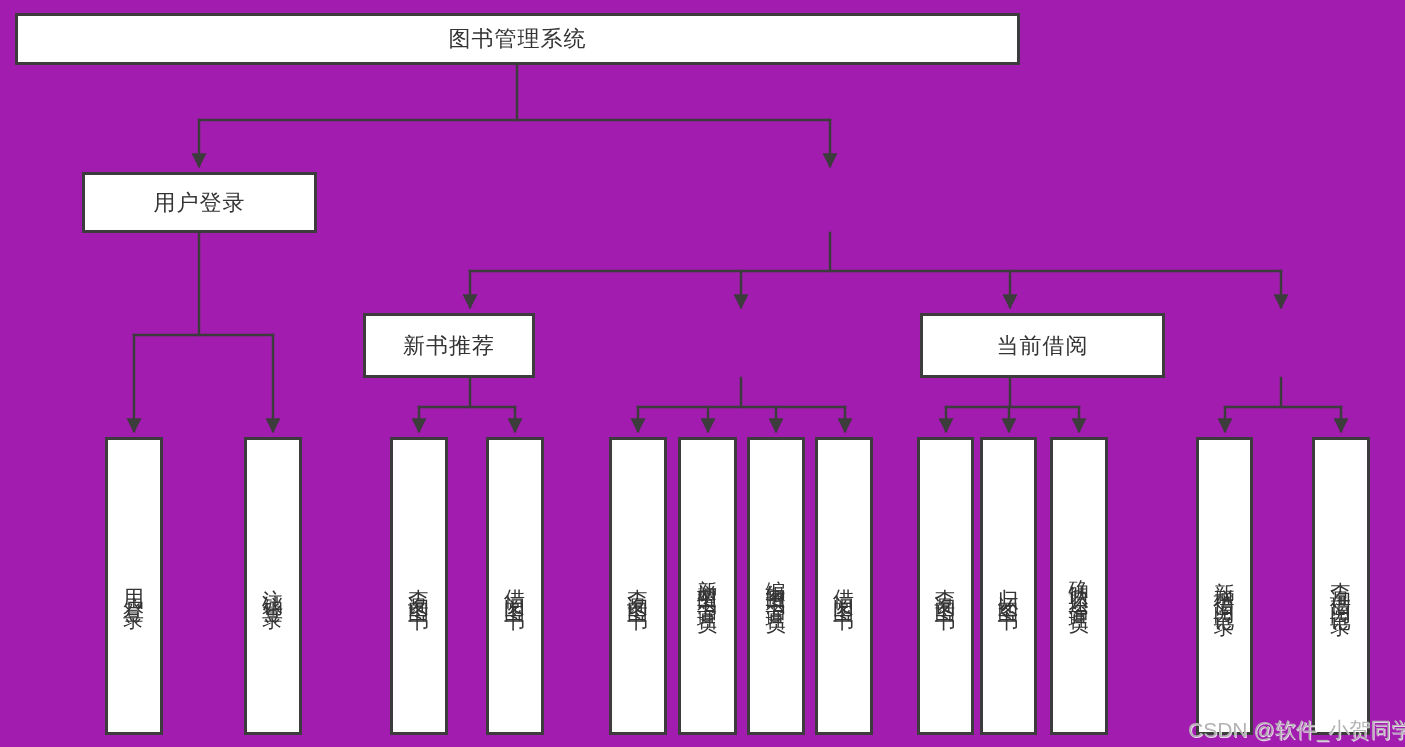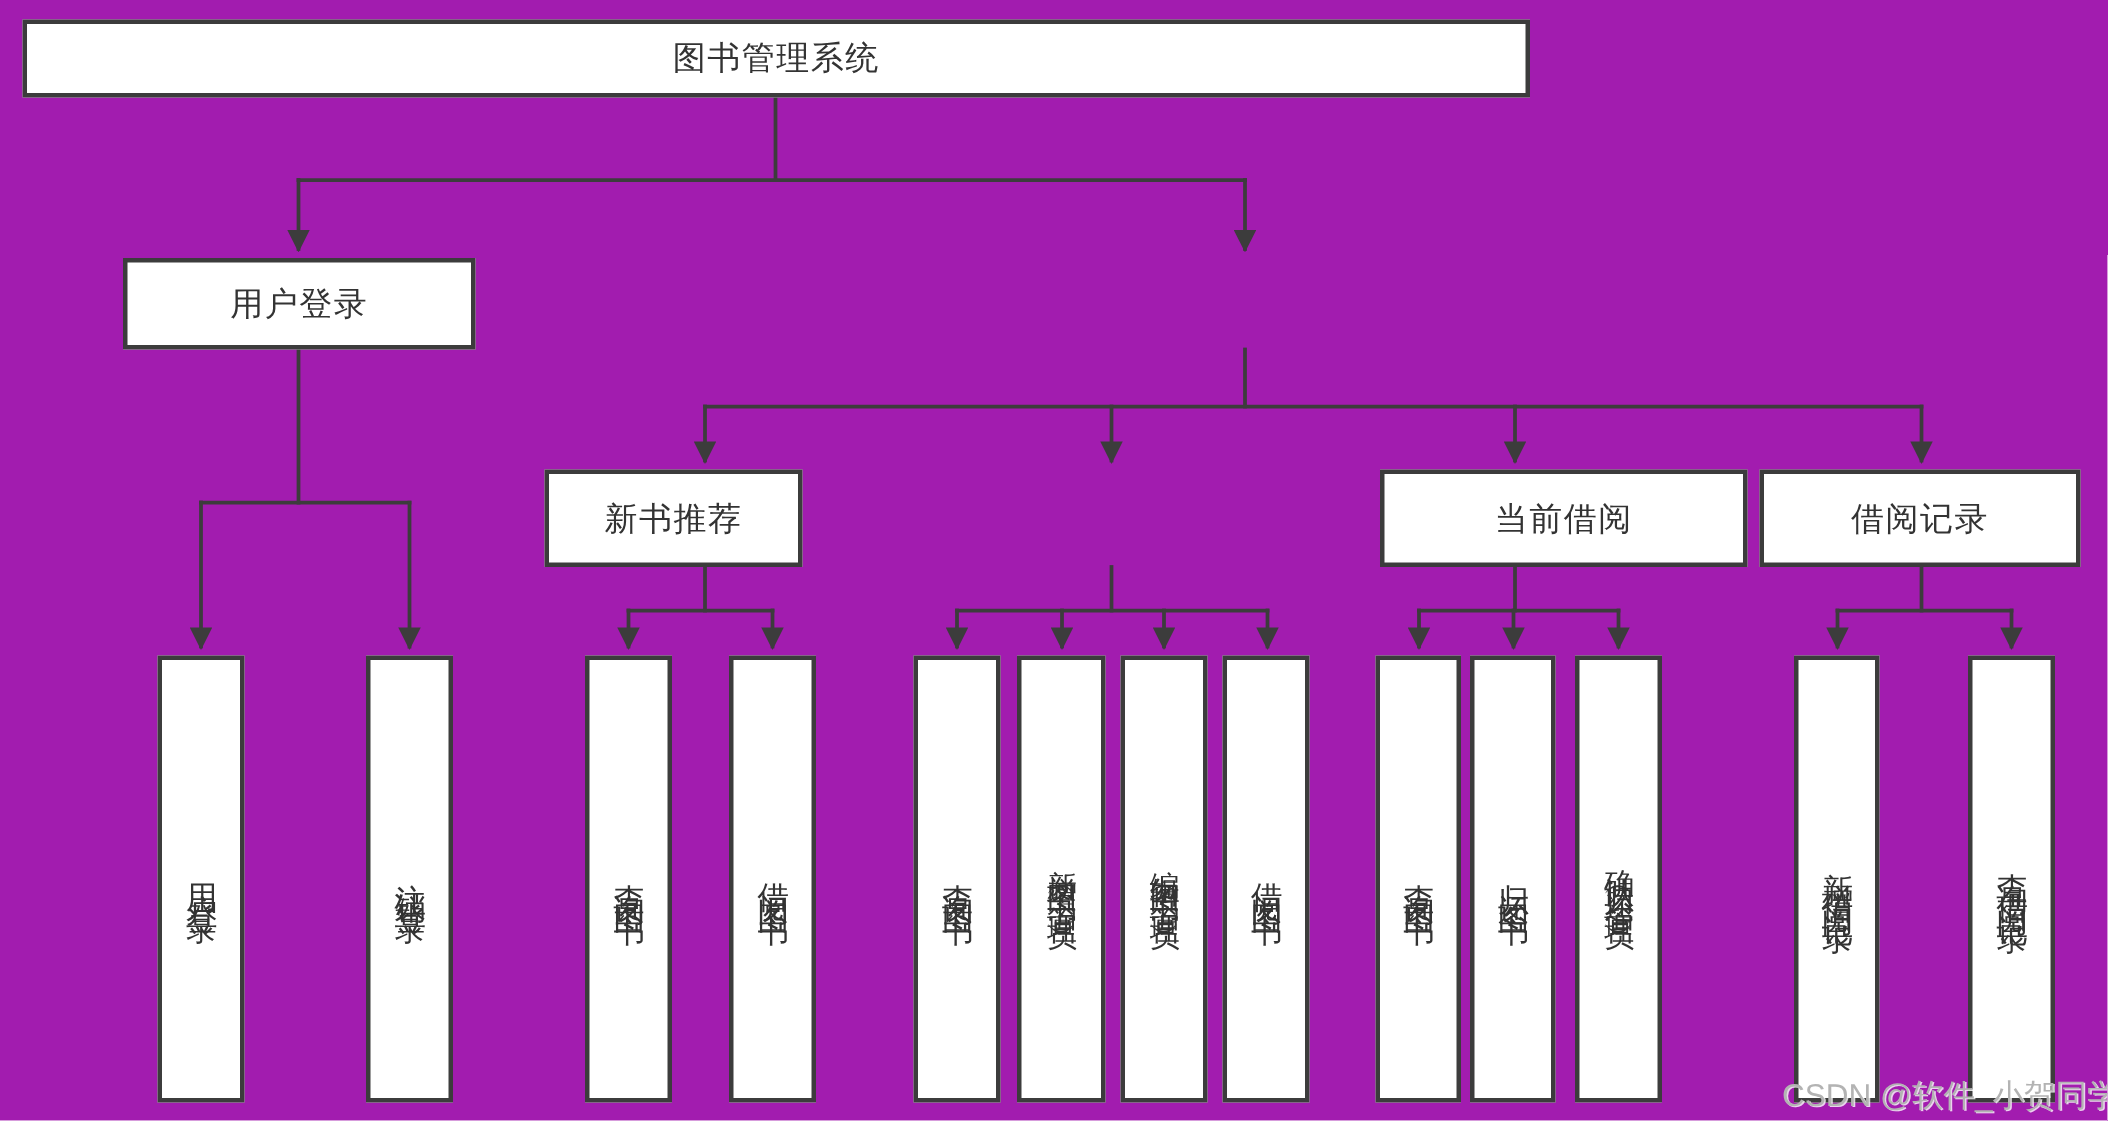--- a/index.html
+++ b/index.html
@@ -146,23 +146,20 @@
   <div class="box h n-login">
     <span class="lbl">用户登录</span>
   </div>
 
   <div class="box h n-s1">
     <span class="lbl">新书推荐</span>
   </div>
   <div class="box h n-s3">
     <span class="lbl">当前借阅</span>
   </div>
-  <div class="box h n-s4">
-    <span class="lbl">借阅记录</span>
-  </div>
 
   <div class="box v n-l1">
     <span class="lbl">用户登录</span>
   </div>
   <div class="box v n-l2">
     <span class="lbl">注销登录</span>
   </div>
 
   <div class="box v n-l3">
     <span class="lbl">查询图书</span>

